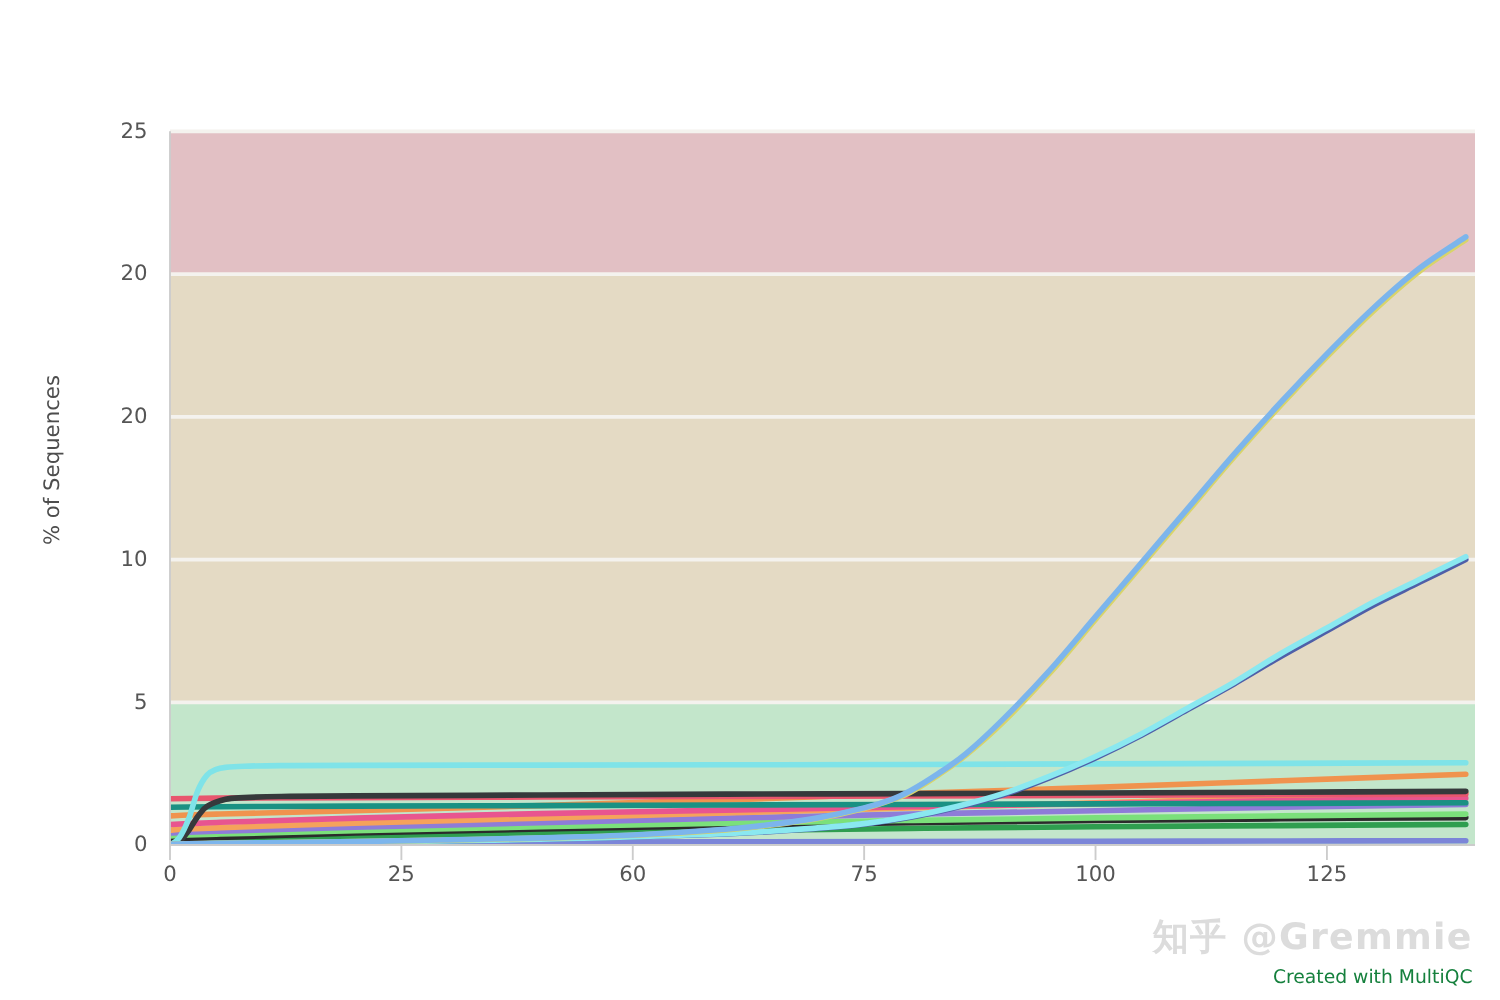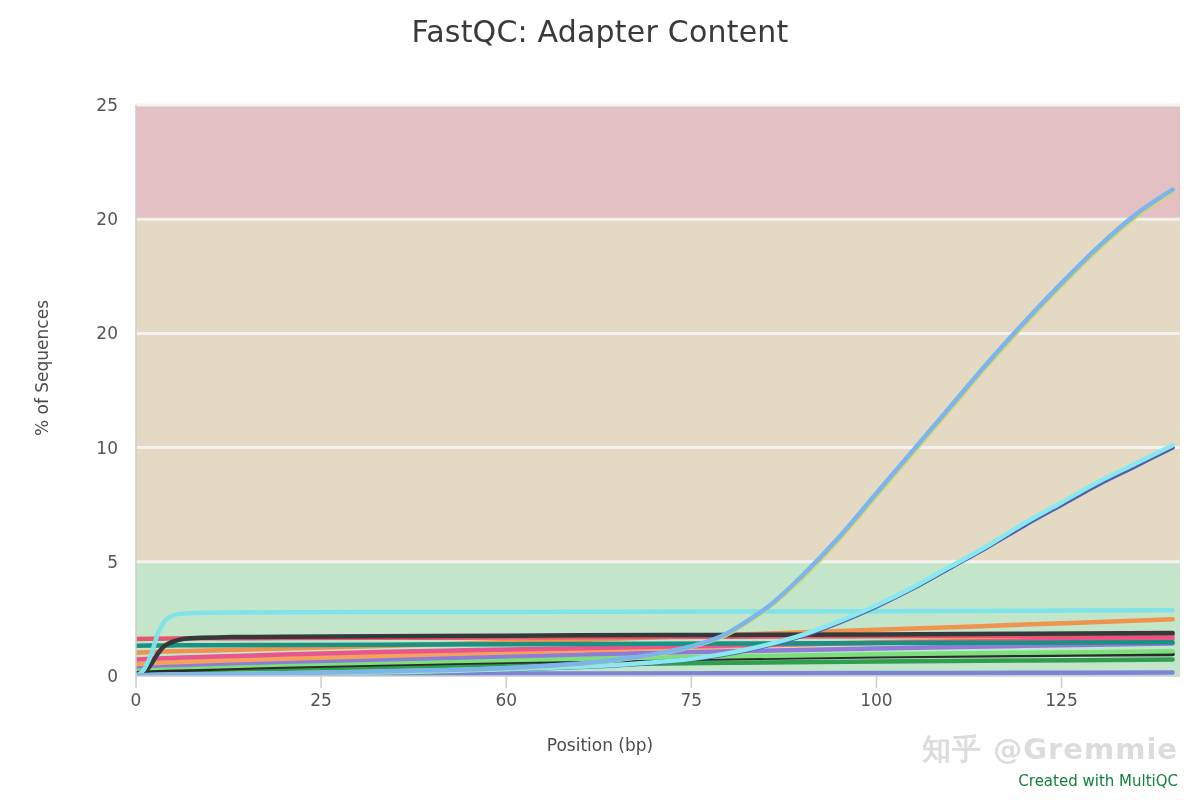--- a/index.html
+++ b/index.html
@@ -87,24 +87,22 @@
     white-space: nowrap;
     text-align: left;
   }
   svg { display: block; }
 </style>
 </head>
 <body>
 
 <div id="chart-root">
 
-  <div class="chart-title">FastQC: Adapter Content</div>
 
   <div class="axis-label-y">% of Sequences</div>
-  <div class="axis-label-x">Position (bp)</div>
 
   <svg id="plot-svg" width="1200" height="800">
       <defs>
         <clipPath id="plotclip">
           <rect x="136" y="105" width="1044" height="571"></rect>
         </clipPath>
       </defs>
       <rect x="136" y="561.8" width="1044" height="114.20000000000005" fill="#c3e6cb"></rect>
       <rect x="136" y="219.2" width="1044" height="342.59999999999997" fill="#e4dac4"></rect>
       <rect x="136" y="105" width="1044" height="114.19999999999999" fill="#e2c0c4"></rect>

